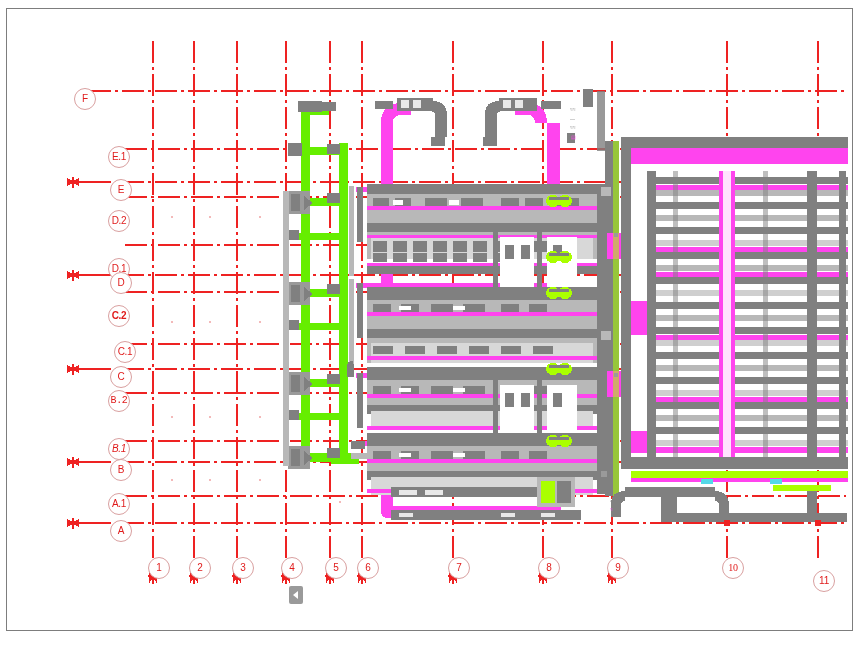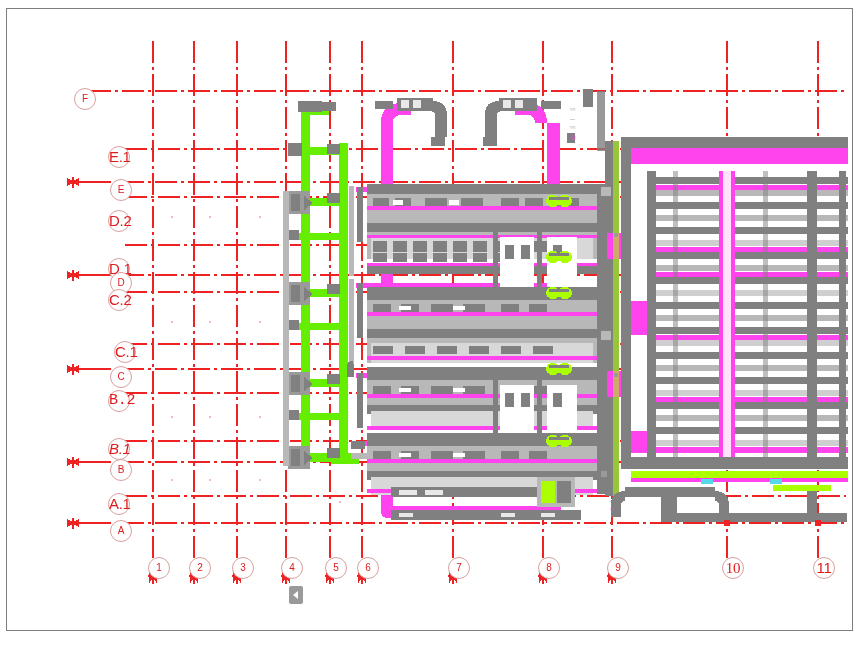--- a/index.html
+++ b/index.html
@@ -14,21 +14,21 @@
 
   
   #canvas{position:absolute;left:0;top:0;width:100%;height:100%;overflow:hidden;}
   #canvas svg{position:absolute;left:0;top:0;}
 
   
   .bub{position:absolute;width:22px;height:22px;border-radius:50%;
        border:1px solid #d9a0a0;background:#ffffff;
        color:#e01b1b;font-size:10px;line-height:20px;text-align:center;
        letter-spacing:-0.3px;box-sizing:border-box;}
-  .bub.small{font-size:15px;}
+  .bub.small{font-size:10px;}
 
   
   #navbtn{position:absolute;left:289px;top:586px;width:14px;height:18px;
           background:#9a9a9a;border-radius:2px;}
   #navbtn .tri{position:absolute;left:4px;top:5px;width:0;height:0;
           border-top:4px solid transparent;border-bottom:4px solid transparent;
           border-right:5px solid #ffffff;}
   
   .anno{position:absolute;color:#888;font-size:5px;line-height:5px;
         font-family:"Liberation Sans",sans-serif;white-space:nowrap;}
@@ -572,40 +572,40 @@
 
           </g>
         </svg>
 
         <div class="bub" style="left:67px;top:79px;">F</div>
         <div class="bub small" style="left:101px;top:137px;">E.1</div>
         <div class="bub" style="left:103px;top:170px;">E</div>
         <div class="bub small" style="left:101px;top:201px;">D.2</div>
         <div class="bub small" style="left:101px;top:249px;">D.1</div>
         <div class="bub" style="left:103px;top:263px;">D</div>
-        <div class="bub small" style="left:101px;top:280px;">C.2</div>
+        <div class="bub small" style="left:101px;top:296px;font-weight:bold;">C.2</div>
         <div class="bub small" style="left:101px;top:332px;margin-left:6px;">C.1</div>
         <div class="bub" style="left:103px;top:357px;">C</div>
         <div class="bub small" style="left:101px;top:381px;font-family:Liberation Mono, monospace;">B.2</div>
         <div class="bub small" style="left:101px;top:429px;font-style:italic;">B.1</div>
         <div class="bub" style="left:103px;top:450px;">B</div>
         <div class="bub small" style="left:101px;top:484px;">A.1</div>
         <div class="bub" style="left:103px;top:511px;">A</div>
 
         <div class="bub" style="left:141px;top:548px;">1</div>
         <div class="bub" style="left:182px;top:548px;">2</div>
         <div class="bub" style="left:225px;top:548px;">3</div>
         <div class="bub" style="left:274px;top:548px;">4</div>
         <div class="bub" style="left:318px;top:548px;">5</div>
         <div class="bub" style="left:350px;top:548px;">6</div>
         <div class="bub" style="left:441px;top:548px;">7</div>
         <div class="bub" style="left:531px;top:548px;">8</div>
         <div class="bub" style="left:600px;top:548px;">9</div>
         <div class="bub small" style="left:715px;top:548px;font-family:Liberation Serif, serif;">10</div>
-        <div class="bub small" style="left:806px;top:548px;">11</div>
+        <div class="bub small" style="left:806px;top:561px;">11</div>
 
         <div class="anno" style="left:563px;top:98px;">≈≈</div>
         <div class="anno" style="left:563px;top:108px;">—</div>
         <div class="anno" style="left:563px;top:116px;">≈≈</div>
         <div class="anno mag" style="left:564px;top:126px;">▤</div>
         <div class="anno" style="left:603px;top:490px;">▫</div>
         <div class="anno mag" style="left:603px;top:498px;">≈</div>
 
       </div>
     </div>

